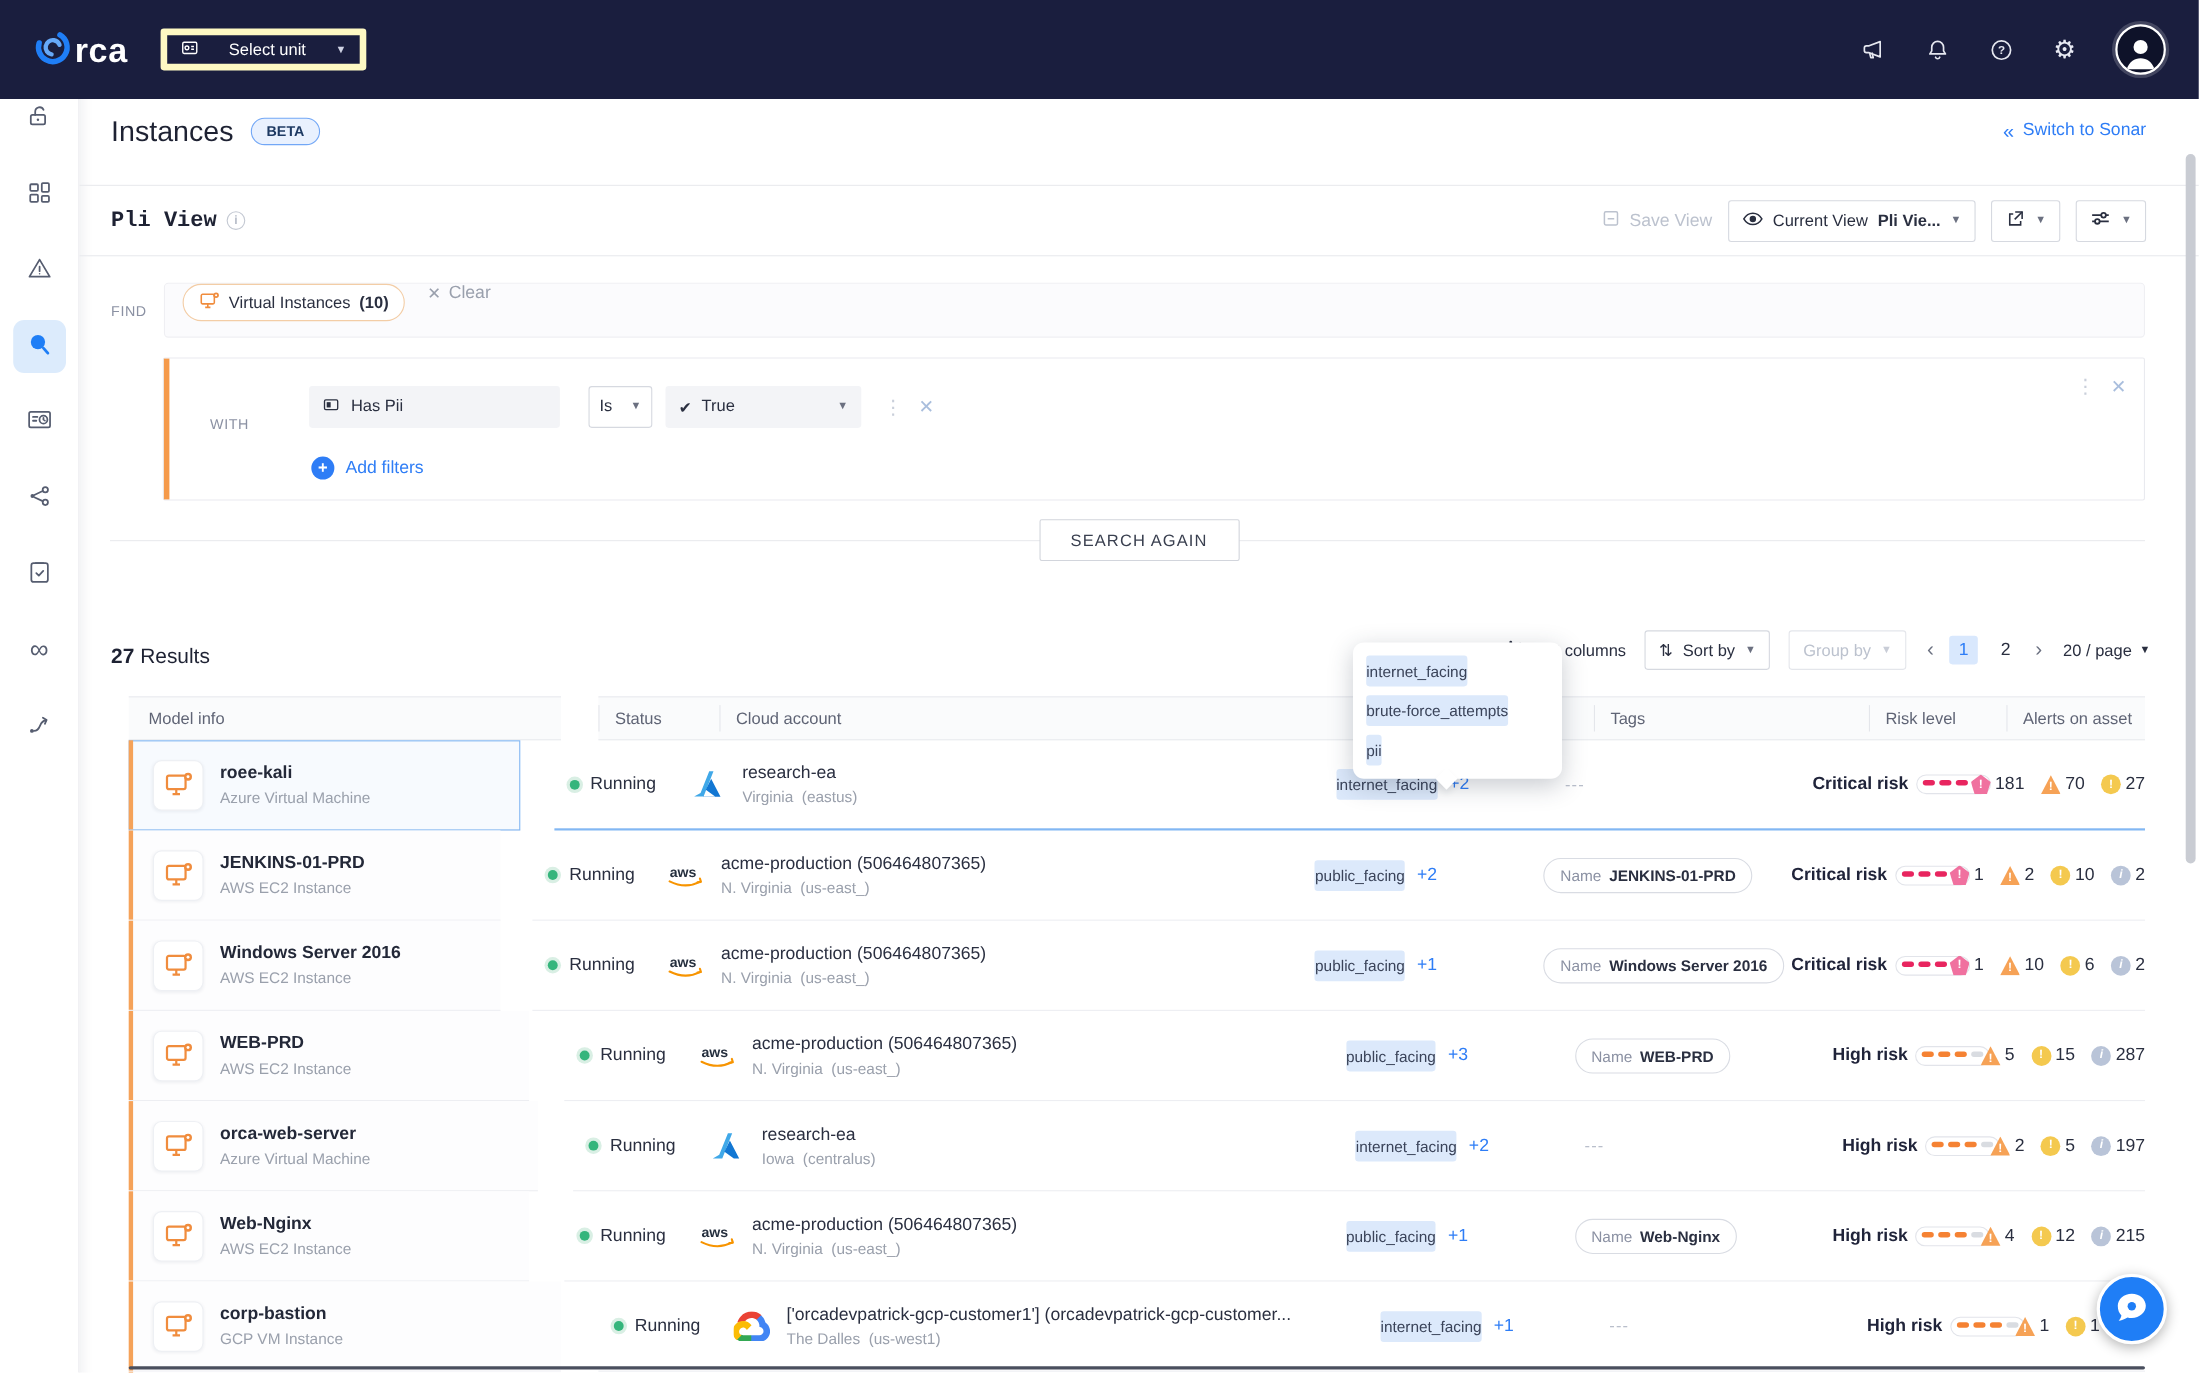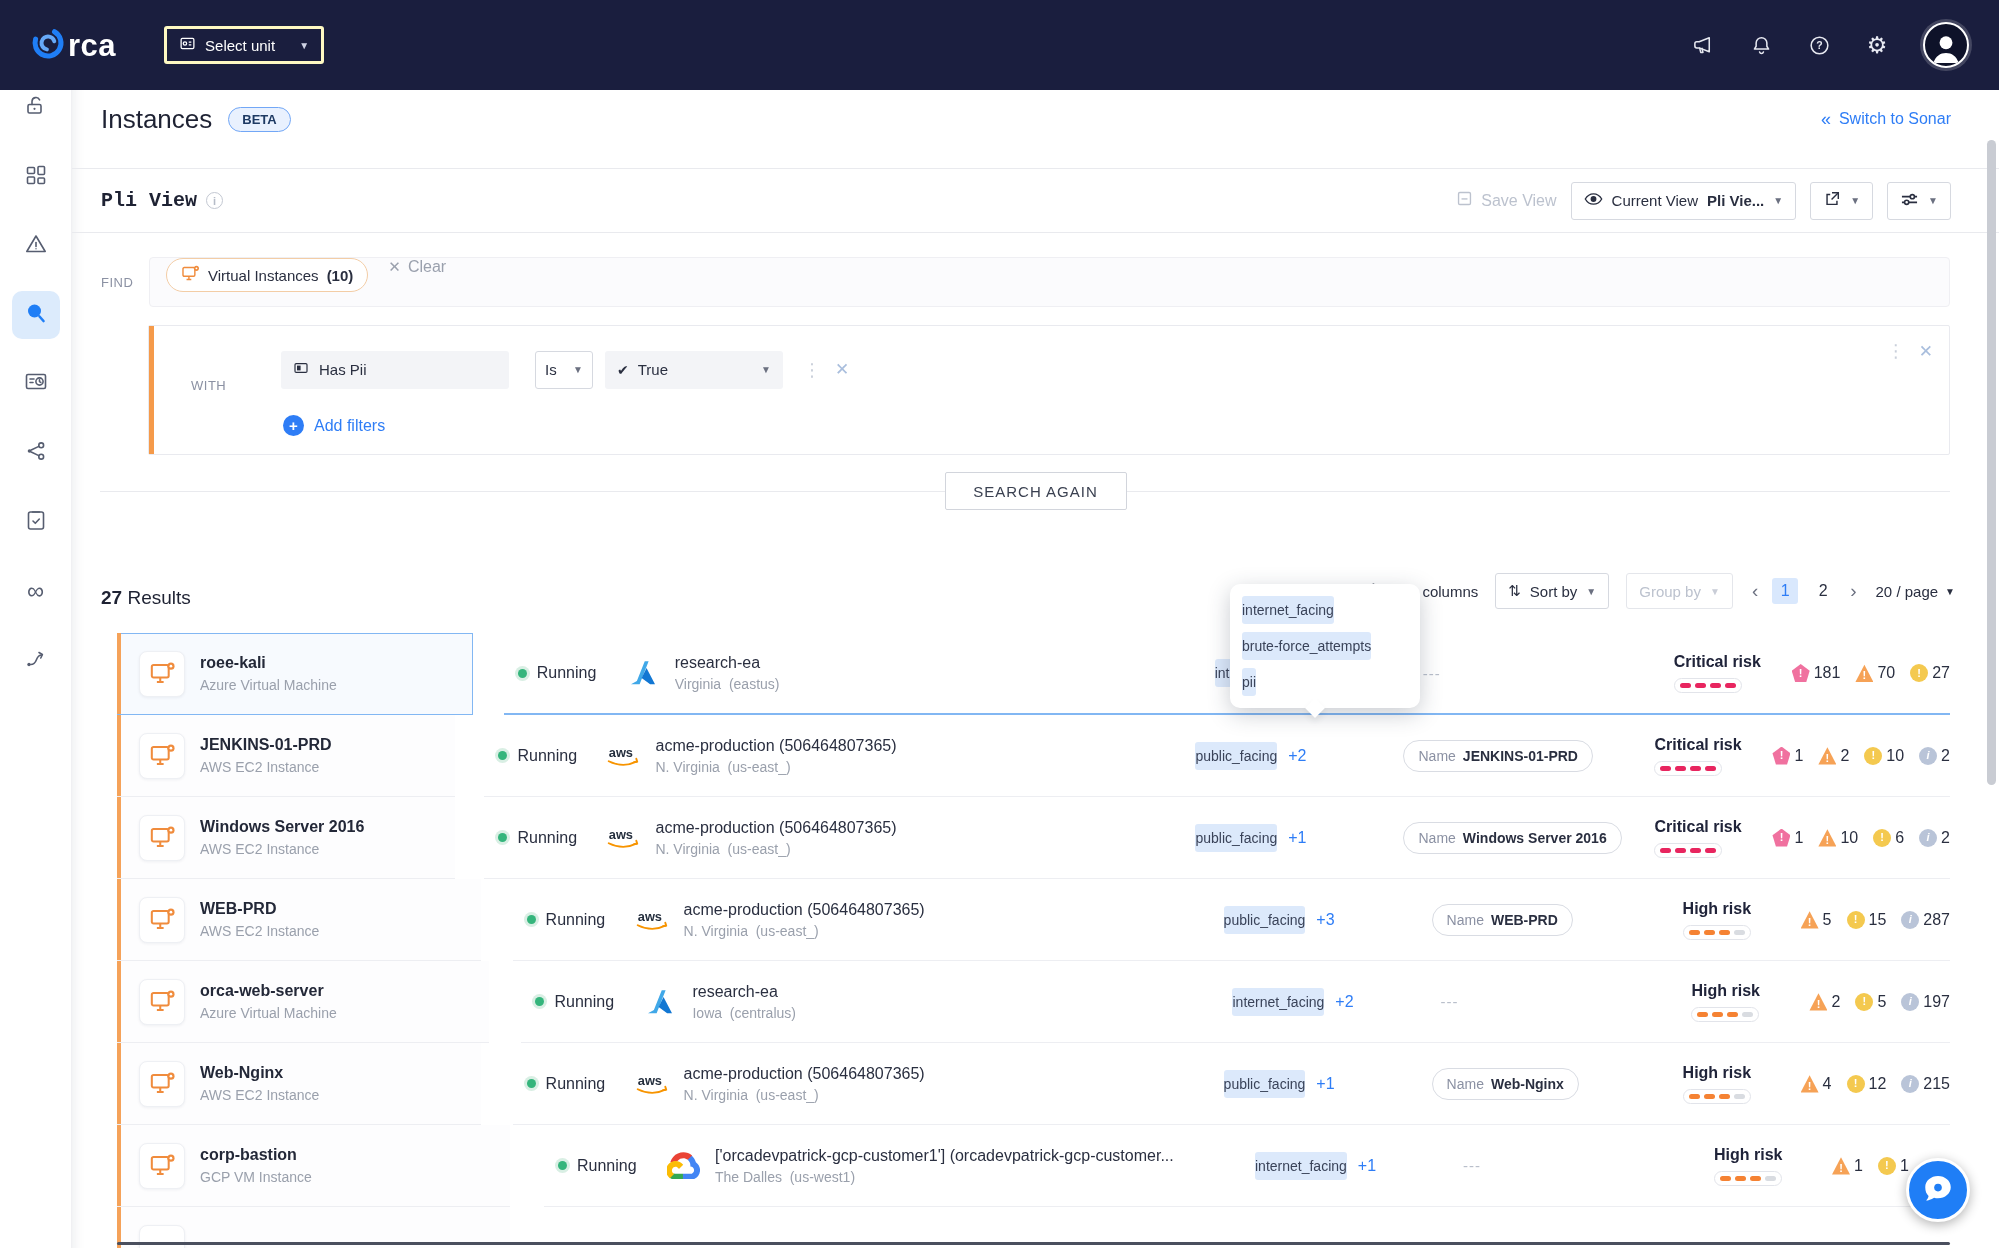--- a/index.html
+++ b/index.html
@@ -5,22 +5,22 @@
   * { box-sizing: border-box; margin: 0; padding: 0; }
   html,body { width:1999px; height:1248px; overflow:hidden; }
   body { font-family:"Liberation Sans", sans-serif; background:#fff; color:#23283a; }
   .screen { position:relative; width:1999px; height:1248px; overflow:hidden; background:#fff; }
 
   
   .topbar { position:absolute; top:0; left:0; right:0; height:90px; background:#1a1e3e;
             display:flex; align-items:center; padding:0 30px; z-index:40; }
   .logo { display:flex; align-items:center; gap:2px; }
   .logo-text { color:#fff; font-size:31px; font-weight:bold; letter-spacing:.5px; line-height:1; }
-  .select-unit { margin-left:48px; height:38px; min-width:160px; border:3px solid #fef9c3;
-                 border-radius:3px; display:flex; align-items:center; gap:9px; padding:0 12px;
+  .select-unit { margin-left:30px; height:38px; min-width:160px; border:6px solid #fef9c3;
+                 border-radius:3px; display:flex; align-items:center; gap:27px; padding:0 12px;
                  color:#fff; font-size:15px; cursor:pointer; }
   .select-unit .caret { margin-left:auto; font-size:10px; color:#cfd3e4; }
   .topbar-right { margin-left:auto; display:flex; align-items:center; gap:34px; }
   .tb-icon { width:24px; height:24px; display:flex; align-items:center; justify-content:center; cursor:pointer; }
   .tb-icon svg { width:23px; height:23px; }
   .gear-glyph { font-size:23px; color:#e8eaf3; line-height:1; }
   .avatar { width:46px; height:46px; border-radius:50%; background:#0e1229; border:2px solid #fff;
             display:flex; align-items:center; justify-content:center; overflow:hidden; cursor:pointer;
             box-shadow:0 0 0 3px rgba(255,255,255,.18); }
   .avatar svg { width:36px; height:36px; margin-top:6px; }
@@ -155,21 +155,21 @@
   .cloud-region { font-size:14px; color:#9aa0ac; white-space:nowrap; }
   .c-labels { width:210px; display:flex; align-items:center; padding-left:16px; gap:11px; }
   .chip { background:#dce9fb; color:#3a4359; font-size:14px; padding:6px 0; border-radius:3px; cursor:pointer; }
   .more { color:#2e7df6; font-size:16px; cursor:pointer; }
   .c-tags { width:250px; display:flex; align-items:center; padding-left:14px; }
   .tags-empty { color:#b9bfcb; font-size:15px; letter-spacing:1px; }
   .tag-pill { height:32px; border:1px solid #d9dce3; border-radius:16px; display:flex; align-items:center;
               gap:7px; padding:0 14px; white-space:nowrap; }
   .tag-key { color:#8b91a3; font-size:14px; }
   .tag-val { color:#2a2f40; font-size:14px; font-weight:bold; }
-  .c-risk { width:125px; display:flex; flex-direction:column; justify-content:center; gap:7px; padding-left:15px; }
+  .c-risk { width:125px; display:flex; flex-direction:row; justify-content:center; gap:7px; padding-left:15px; }
   .risk-label { font-size:16px; font-weight:bold; color:#20243a; white-space:nowrap; }
   .meter { display:inline-flex; gap:4px; padding:4px 5px; border:1px solid #e2e4ea; border-radius:9px;
            width:fit-content; }
   .meter i { width:11px; height:5px; border-radius:2.5px; background:#d9dce1; }
   .meter.critical i { background:#e8255f; }
   .meter.high i:nth-child(-n+3) { background:#f58233; }
   .c-alerts { flex:1; display:flex; align-items:center; gap:15px; padding-left:8px; white-space:nowrap; }
   .alert-item { display:flex; align-items:center; gap:4px; cursor:pointer; }
   .alert-num { font-size:16px; color:#2a2f40; }
   .sev { width:18px; height:18px; display:flex; align-items:center; justify-content:center;
@@ -468,20 +468,32 @@
           <span class="pg-chev">›</span>
         </div>
         <span class="per-page">
           <span>20 / page</span>
           <span class="caret">▼</span>
         </span>
       </div>
     </div>
 
     <div class="table">
+      <div class="thead" id="thead">
+          <div class="th-model">Model info</div>
+   <div class="th-gap"></div>
+   <div class="th-right">
+            <div class="th-cell" style="width:110px">Status</div>
+            <div class="th-cell" style="width:585px">Cloud account</div>
+            <div class="th-cell" style="width:210px"></div>
+            <div class="th-cell" style="width:250px">Tags</div>
+            <div class="th-cell" style="width:125px">Risk level</div>
+            <div class="th-cell" style="flex:1">Alerts on asset</div>
+          </div>
+        </div>
       <div id="tbody">
           <div class="row selected">
     <div class="model-cell">
       <span class="vm-iconbox">
                 <svg viewBox="0 0 24 24" fill="none" stroke="#f08c3d" stroke-width="1.8">
     <rect x="2.5" y="4.5" width="15" height="11" rx="1.5"></rect>
                   <path d="M7 19.5h6M10 15.5v4"></path>
     <circle cx="19.5" cy="5.5" r="3.2" fill="#f08c3d" stroke="none"></circle>
                   <circle cx="19.5" cy="5.5" r="1.2" fill="#fff" stroke="none"></circle>
   </svg>

